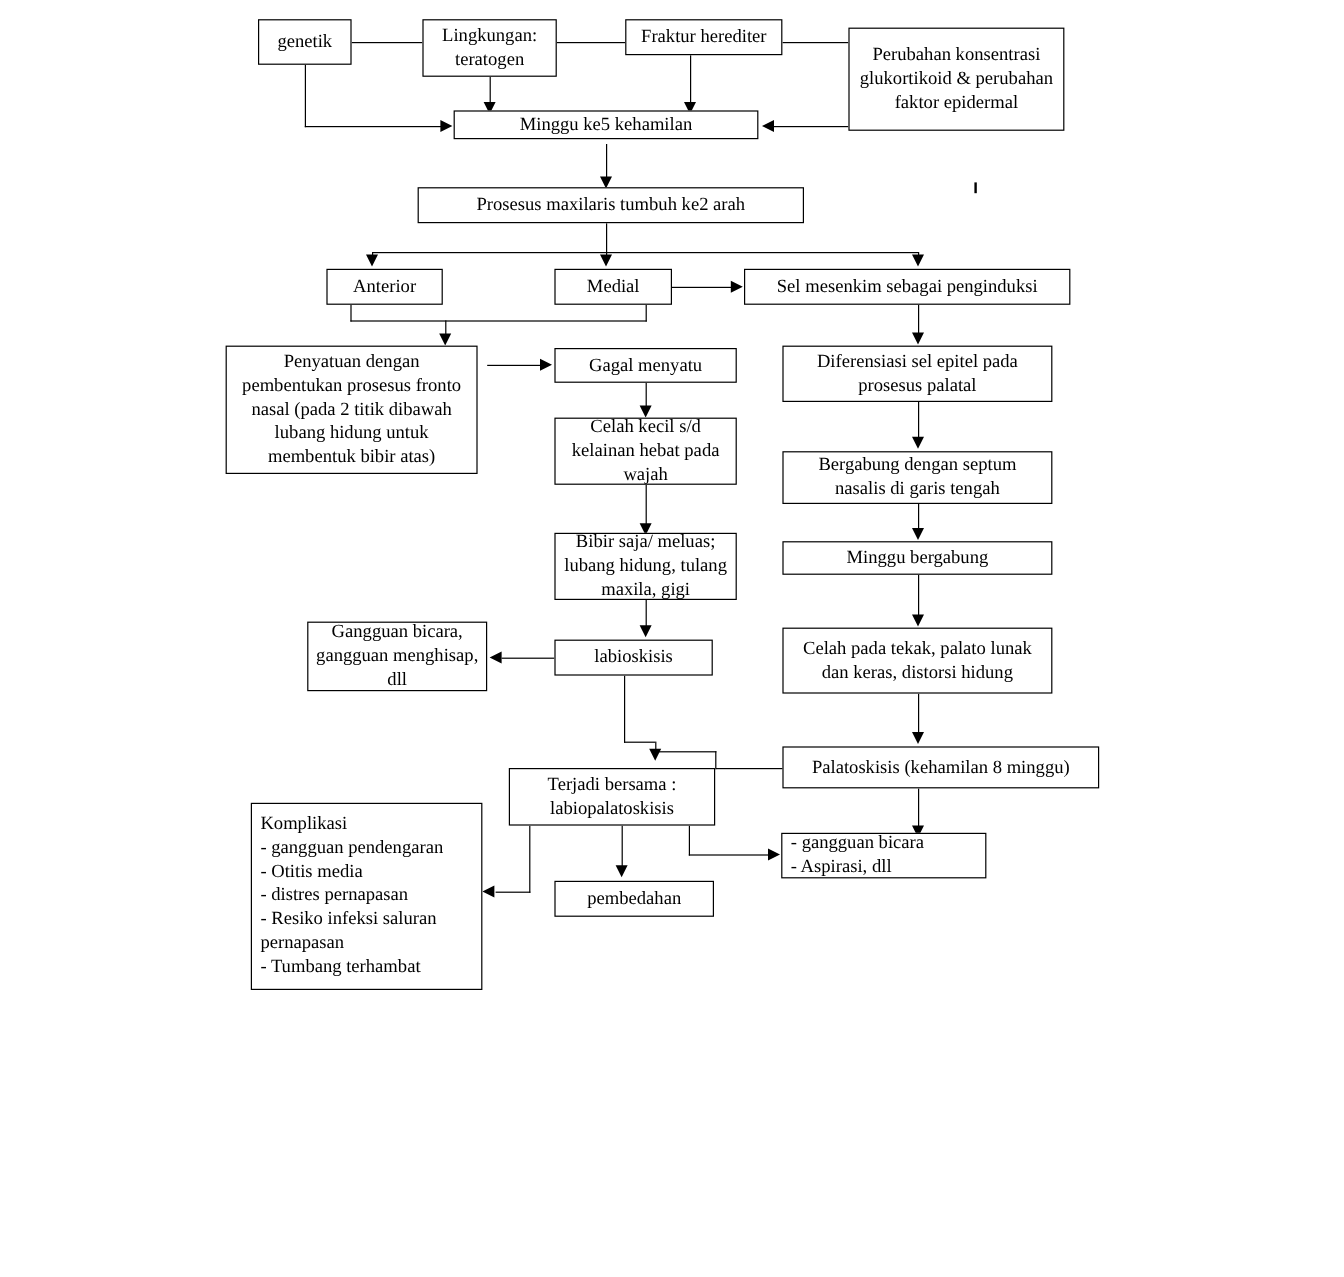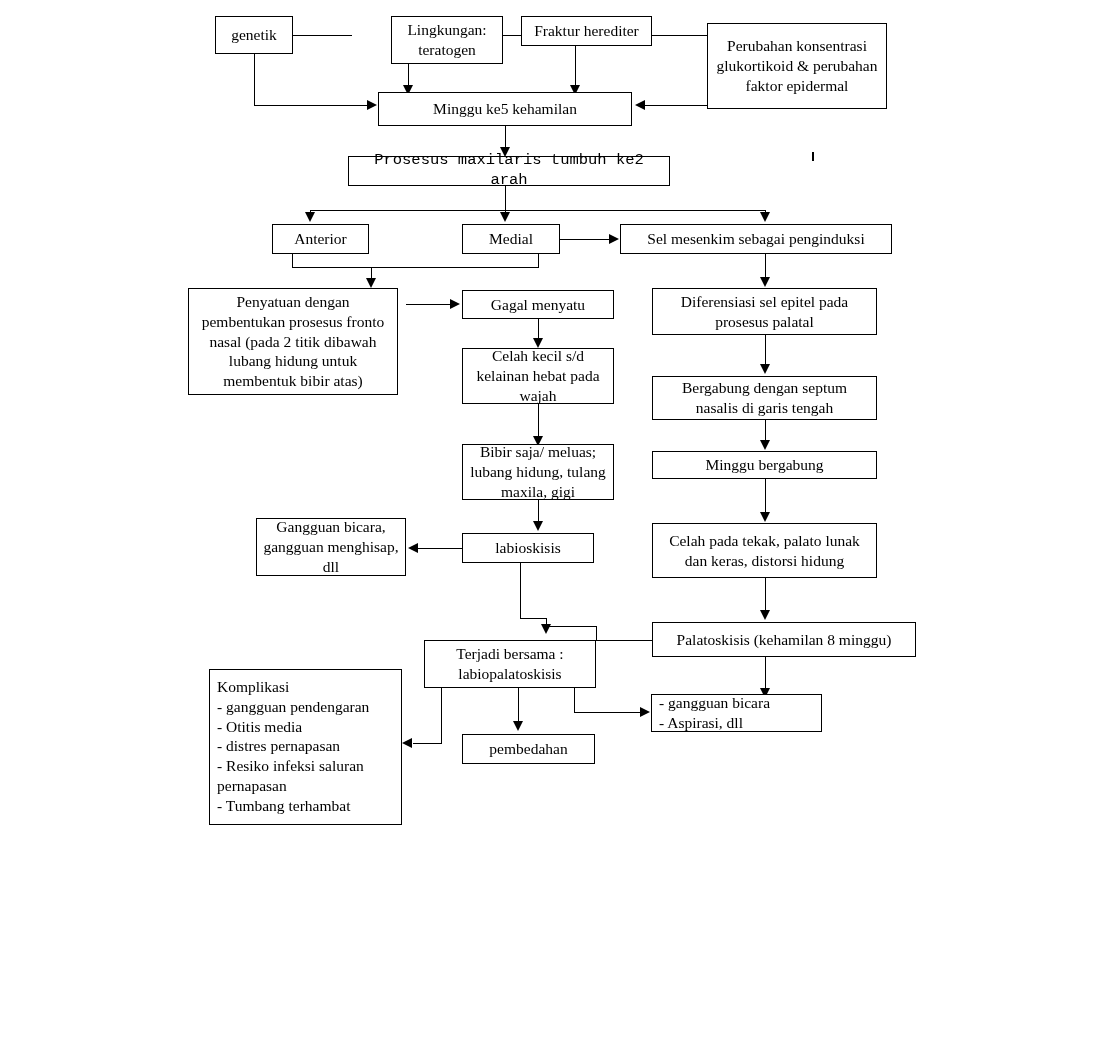--- a/index.html
+++ b/index.html
@@ -31,21 +31,21 @@
   .arr.left{border-top:5.5px solid transparent;border-bottom:5.5px solid transparent;border-right:10px solid #000;}
   .speck{position:absolute;width:2px;height:9px;background:#000;z-index:2;}
 </style>
 </head>
 <body>
 
 <div id="canvas">
 
   <div class="node" style="left:215px;top:16px;width:78px;height:38px;">genetik</div>
 
-  <div class="node" style="left:352px;top:16px;width:112px;height:48px;margin-left:39px;">Lingkungan:
+  <div class="node" style="left:352px;top:16px;width:112px;height:48px;">Lingkungan:
 teratogen</div>
 
   <div class="node" style="left:521px;top:16px;width:131px;height:30px;">Fraktur herediter</div>
 
   <div class="node" style="left:707px;top:23px;width:180px;height:86px;">Perubahan konsentrasi
 glukortikoid &amp; perubahan
 faktor epidermal</div>
 
   <div class="h" style="left:293px;top:35px;width:59px;"></div>
 
@@ -59,26 +59,26 @@
 
   <div class="v" style="left:408px;top:64px;height:22px;"></div>
   <div class="arr down" style="left:403px;top:85px;"></div>
 
   <div class="v" style="left:575px;top:46px;height:40px;"></div>
   <div class="arr down" style="left:570px;top:85px;"></div>
 
   <div class="h" style="left:645px;top:105px;width:62px;"></div>
   <div class="arr left" style="left:635px;top:100px;"></div>
 
-  <div class="node" style="left:378px;top:92px;width:254px;height:34px;">Minggu ke5 kehamilan</div>
+  <div class="node" style="left:378px;top:92px;width:254px;height:24px;">Minggu ke5 kehamilan</div>
 
   <div class="v" style="left:505px;top:120px;height:28px;"></div>
   <div class="arr down" style="left:500px;top:147px;"></div>
 
-  <div class="node" style="left:348px;top:156px;width:322px;height:30px;font-family:Liberation Mono, monospace;">Prosesus maxilaris tumbuh ke2 arah</div>
+  <div class="node" style="left:348px;top:156px;width:322px;height:30px;">Prosesus maxilaris tumbuh ke2 arah</div>
 
   <div class="v" style="left:505px;top:186px;height:25px;"></div>
   <div class="h" style="left:310px;top:210px;width:455px;"></div>
   <div class="v" style="left:310px;top:210px;height:9px;"></div>
   <div class="arr down" style="left:305px;top:212px;"></div>
   <div class="v" style="left:505px;top:210px;height:9px;"></div>
   <div class="arr down" style="left:500px;top:212px;"></div>
   <div class="v" style="left:765px;top:210px;height:9px;"></div>
   <div class="arr down" style="left:760px;top:212px;"></div>
 

